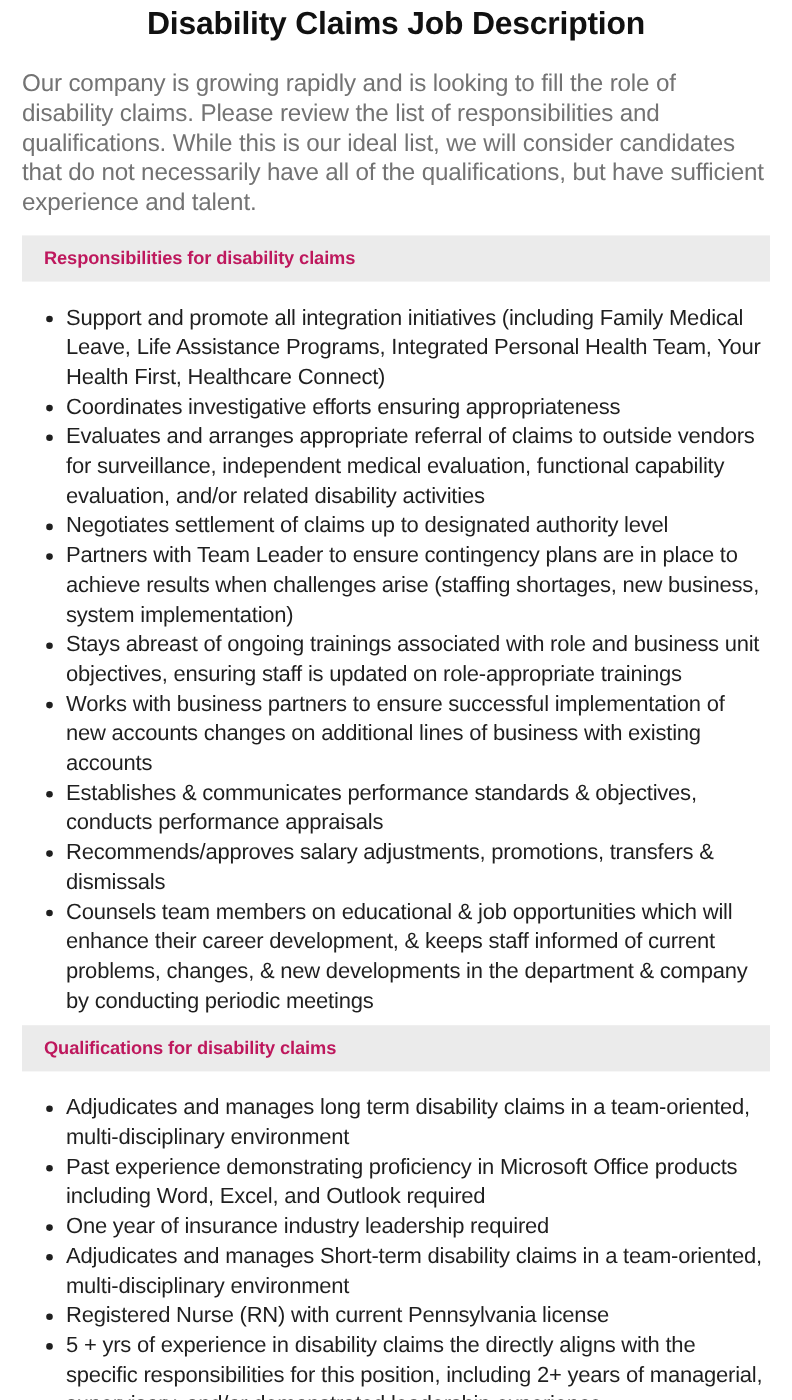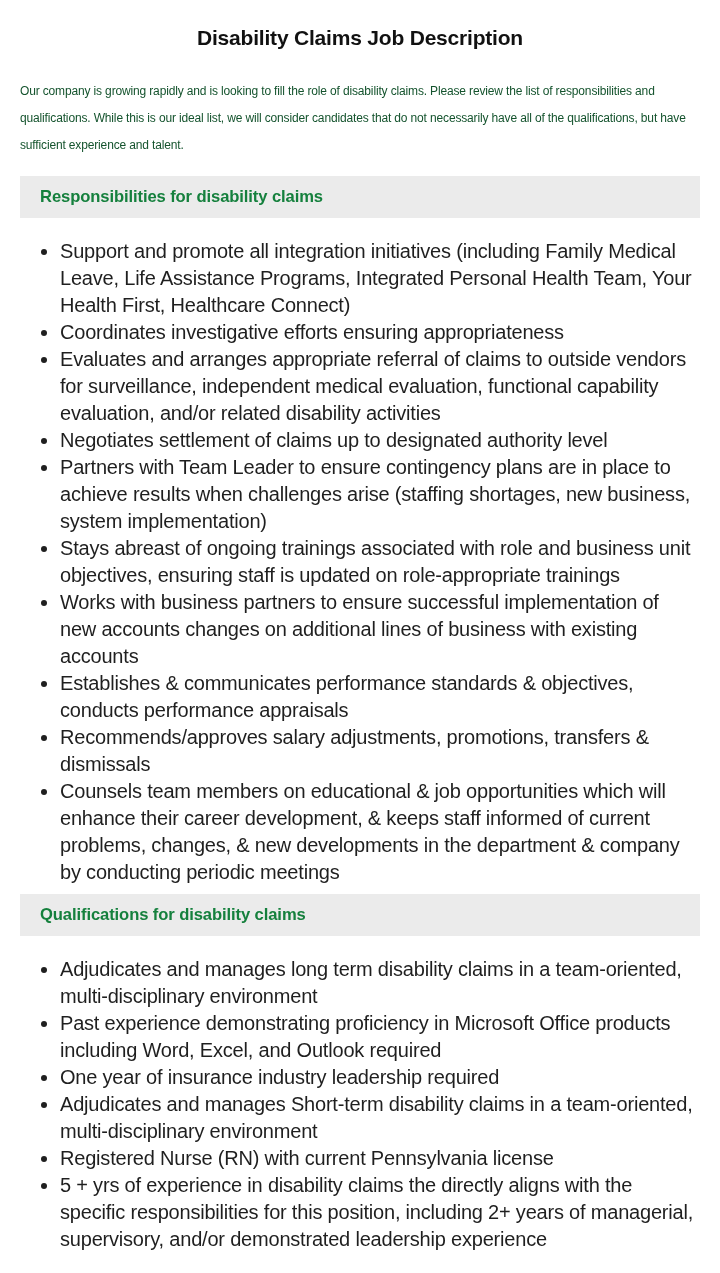--- a/index.html
+++ b/index.html
@@ -6,45 +6,45 @@
   body {
     width: 720px;
     height: 1273px;
     overflow: hidden;
     font-family: "Liberation Sans", "DejaVu Sans", sans-serif;
     color: #1a1a1a;
   }
   .page { padding: 0 20px; }
   h1 {
     margin: 0;
-    padding-top: 20px;
+    padding-top: 4px;
     height: 40px;
     line-height: 36px;
     text-align: center;
-    font-size: 21px;
+    font-size: 29px;
     font-weight: bold;
     color: #111111;
     letter-spacing: -0.2px;
   }
   .intro {
     margin: 18px 4px 0 0;
-    font-size: 12px;
+    font-size: 22px;
     line-height: 27px;
-    color: #14532d;
+    color: #737373;
     letter-spacing: -0.15px;
   }
   .section-header {
     margin-top: 17px;
     background: #ebebeb;
     height: 42px;
     line-height: 42px;
     padding-left: 20px;
     font-size: 16.6px;
     font-weight: bold;
-    color: #15803d;
+    color: #be185d;
     letter-spacing: -0.1px;
   }
   ul.items {
     margin: 20px 0 0 0;
     padding: 0 0 0 40px;
     list-style: disc;
   }
   ul.items li {
     font-size: 20px;
     line-height: 27px;

